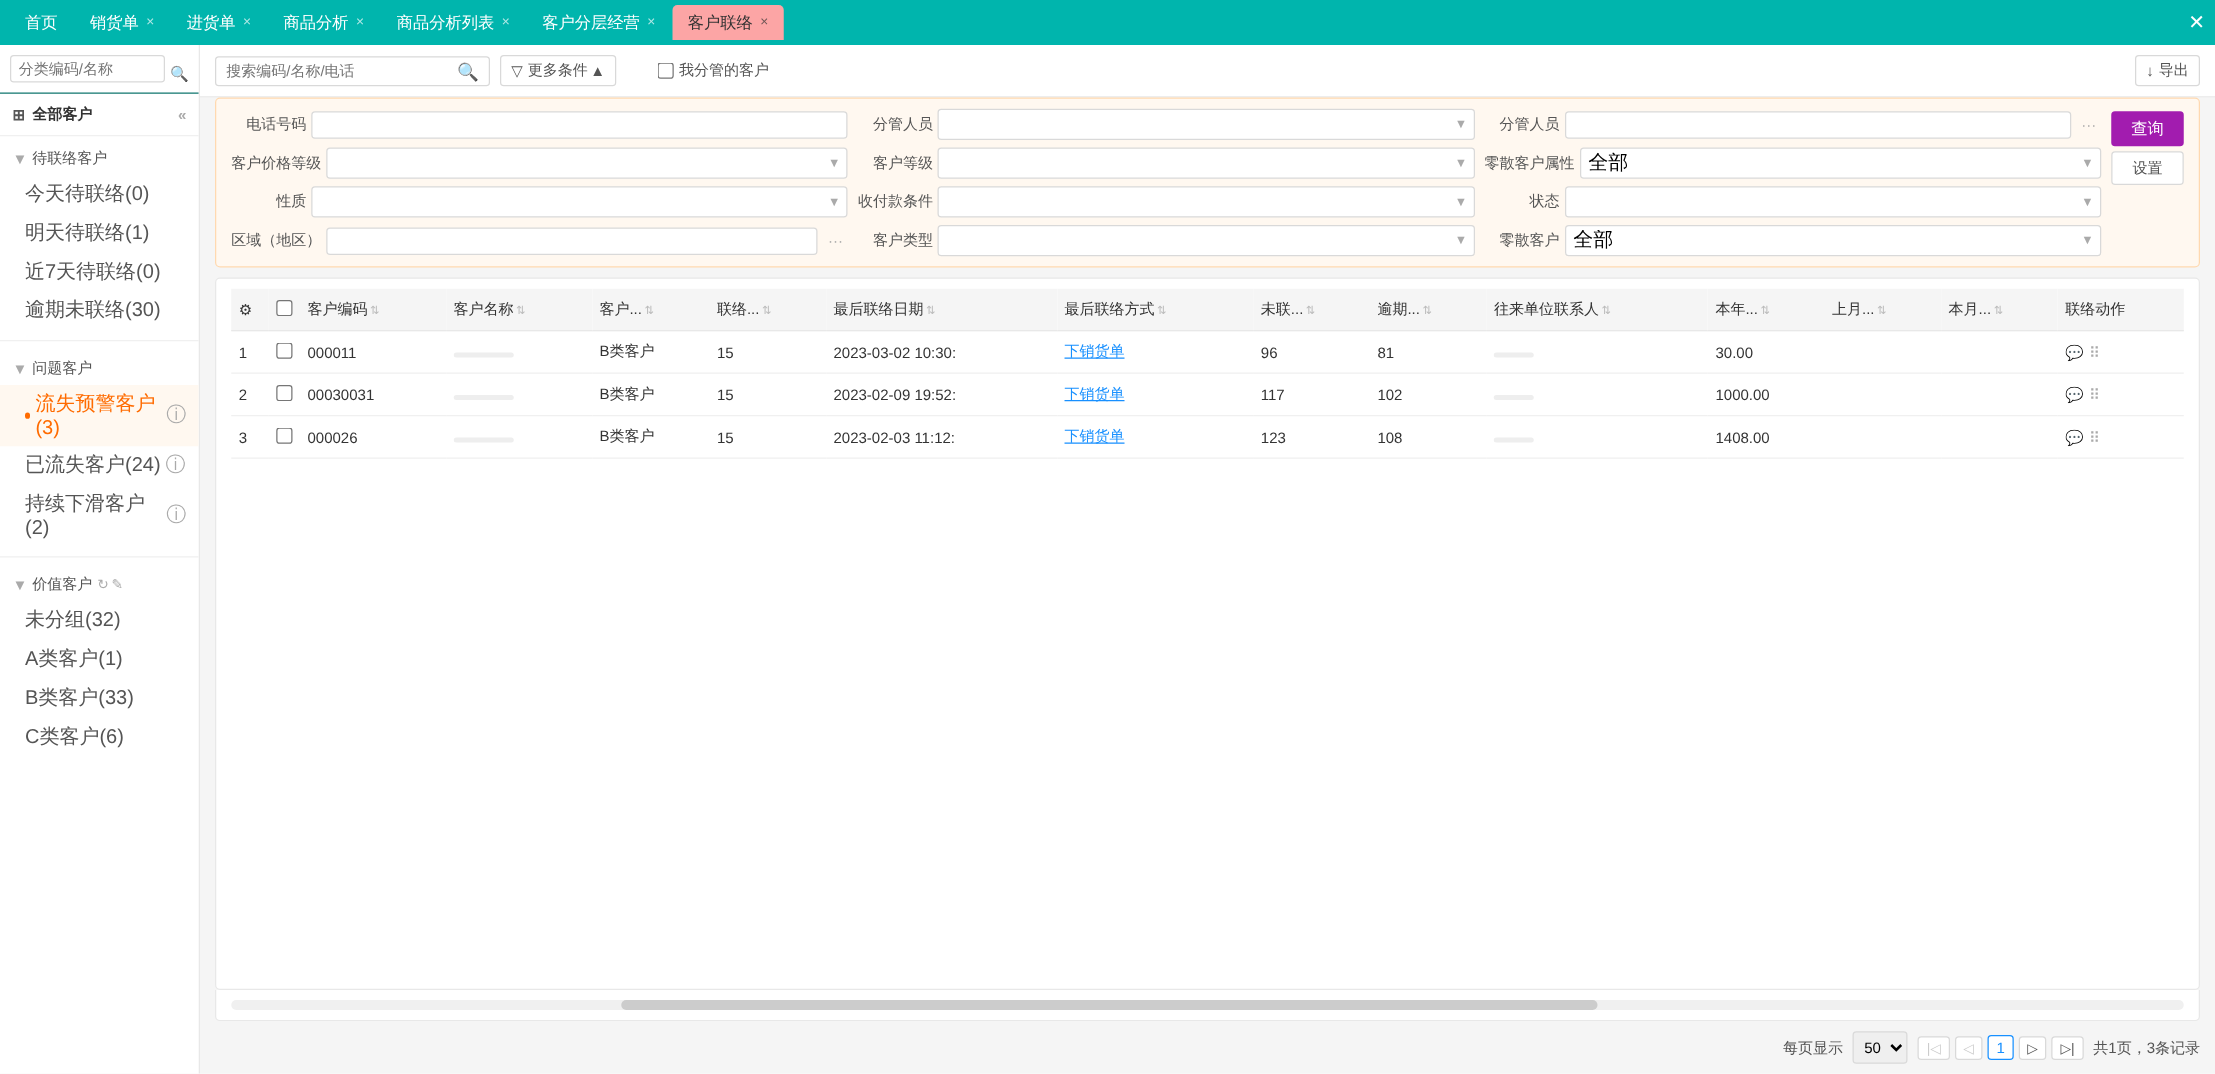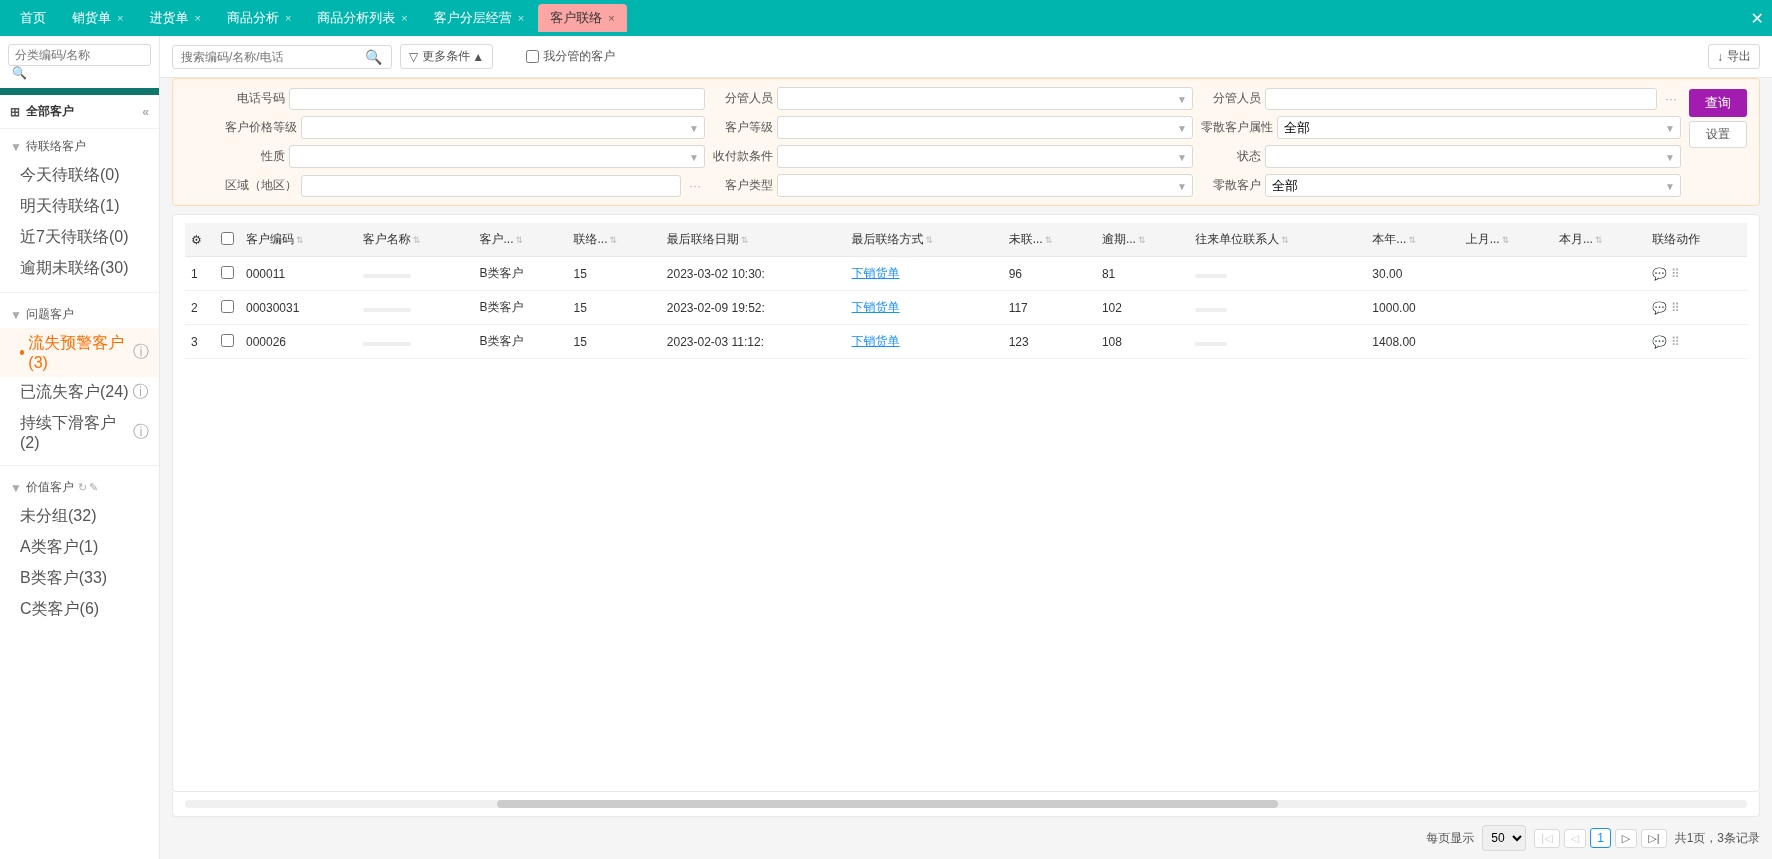--- a/index.html
+++ b/index.html
@@ -31,23 +31,22 @@
     .main-layout {
       display: flex; height: calc(100vh - 36px);
     }
 
     
     .sidebar {
       width: 160px; background: #fff; border-right: 1px solid #e8e8e8;
       display: flex; flex-direction: column; overflow-y: auto; flex-shrink: 0;
     }
     .sidebar-search {
-      display: flex; align-items: flex-start; padding: 8px;
-      border-bottom: 7px solid #0f766e;
-      flex-direction: column;
+      display: flex; align-items: flex-end; padding: 8px;
+      border-bottom: 1px solid #0f766e;
     }
     .sidebar-search input {
       border: 1px solid #d9d9d9; border-radius: 3px; padding: 3px 6px;
       font-size: 12px; width: 100%; outline: none;
     }
     .sidebar-search-icon { margin-left: 4px; color: #aaa; }
     .sidebar-all {
       display: flex; align-items: center; padding: 8px 10px;
       font-weight: bold; cursor: pointer; border-bottom: 1px solid #f0f0f0;
       color: #333;
@@ -114,21 +113,21 @@
       color: #555; font-size: 12px; white-space: nowrap; min-width: 60px; text-align: right;
     }
     .adv-field input {
       flex: 1; border: 1px solid #d9d9d9; border-radius: 3px; padding: 3px 6px; font-size: 12px; outline: none;
     }
     .adv-select-wrap {
       flex: 1; position: relative;
     }
     .adv-select-wrap select {
       width: 100%; border: 1px solid #d9d9d9; border-radius: 3px; padding: 3px 6px;
-      font-size: 13px; outline: none; appearance: none; background: #fff;
+      font-size: 16px; outline: none; appearance: none; background: #fff;
     }
     .adv-select-arrow { position: absolute; right: 6px; top: 50%; transform: translateY(-50%); color: #aaa; pointer-events: none; font-size: 10px; }
     .adv-field-dots { color: #aaa; cursor: pointer; padding: 0 4px; }
     .query-btn {
       background: #a21caf; color: #fff; border: none; border-radius: 3px;
       padding: 5px 16px; cursor: pointer; font-size: 13px; white-space: nowrap;
     }
     .settings-btn {
       background: #fff; color: #555; border: 1px solid #d9d9d9; border-radius: 3px;
       padding: 4px 12px; cursor: pointer; font-size: 12px; white-space: nowrap;
@@ -330,21 +329,21 @@
         <span>我分管的客户</span>
       </label>
       <div class="export-btn">
         <span>↓</span>
         <span>导出</span>
       </div>
     </div>
 
     <div class="adv-filter">
       <div style="display:flex; gap:8px; align-items:flex-start;">
-        <div style="flex:1;margin-left:40px;">
+        <div style="flex:1;">
 
           <div class="adv-filter-row">
             <div class="adv-field">
               <label>电话号码</label>
               <input type="text" style="">
             </div>
             <div class="adv-field">
               <label>分管人员</label>
               <div class="adv-select-wrap">
                 <select><option></option></select>

